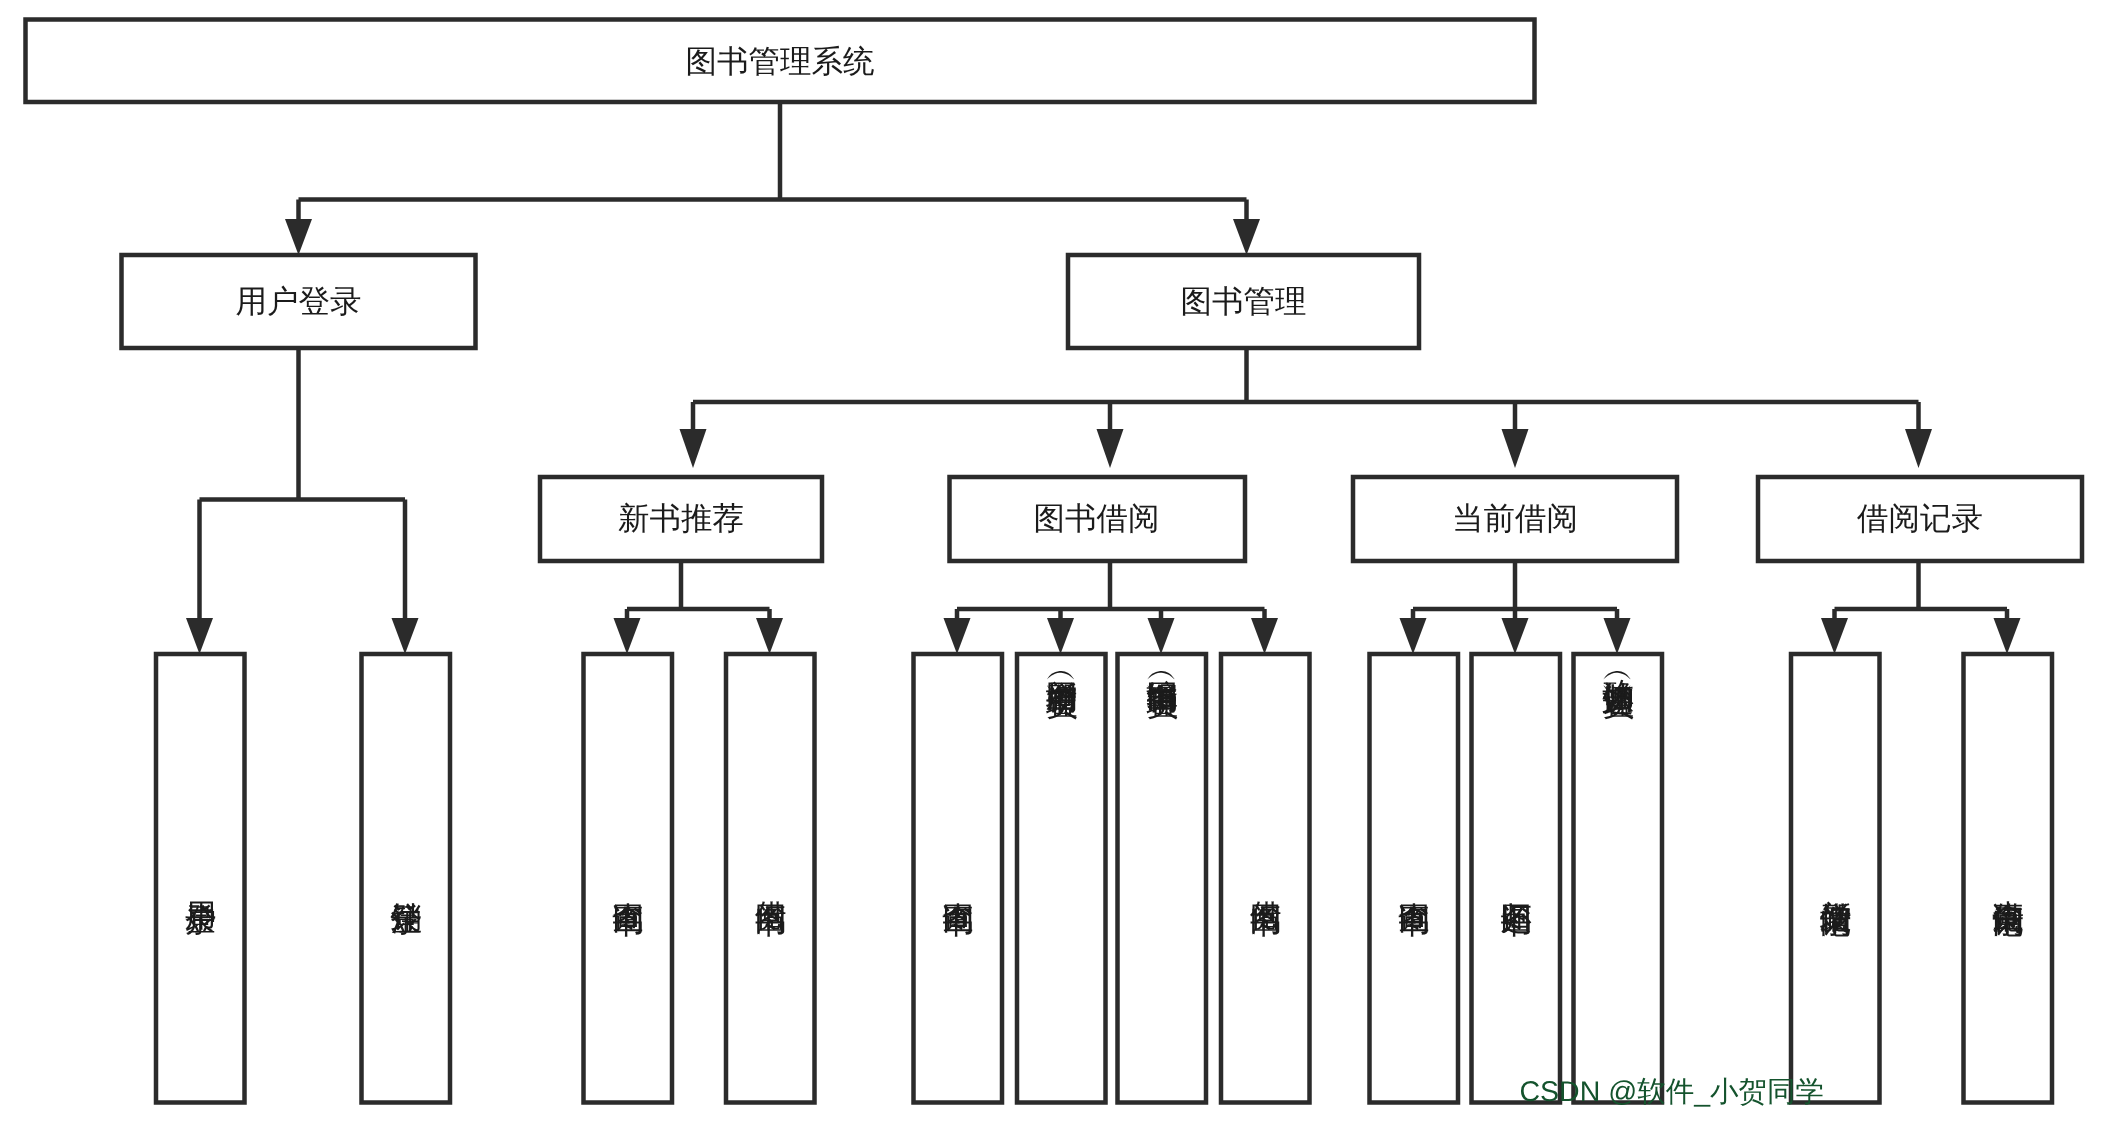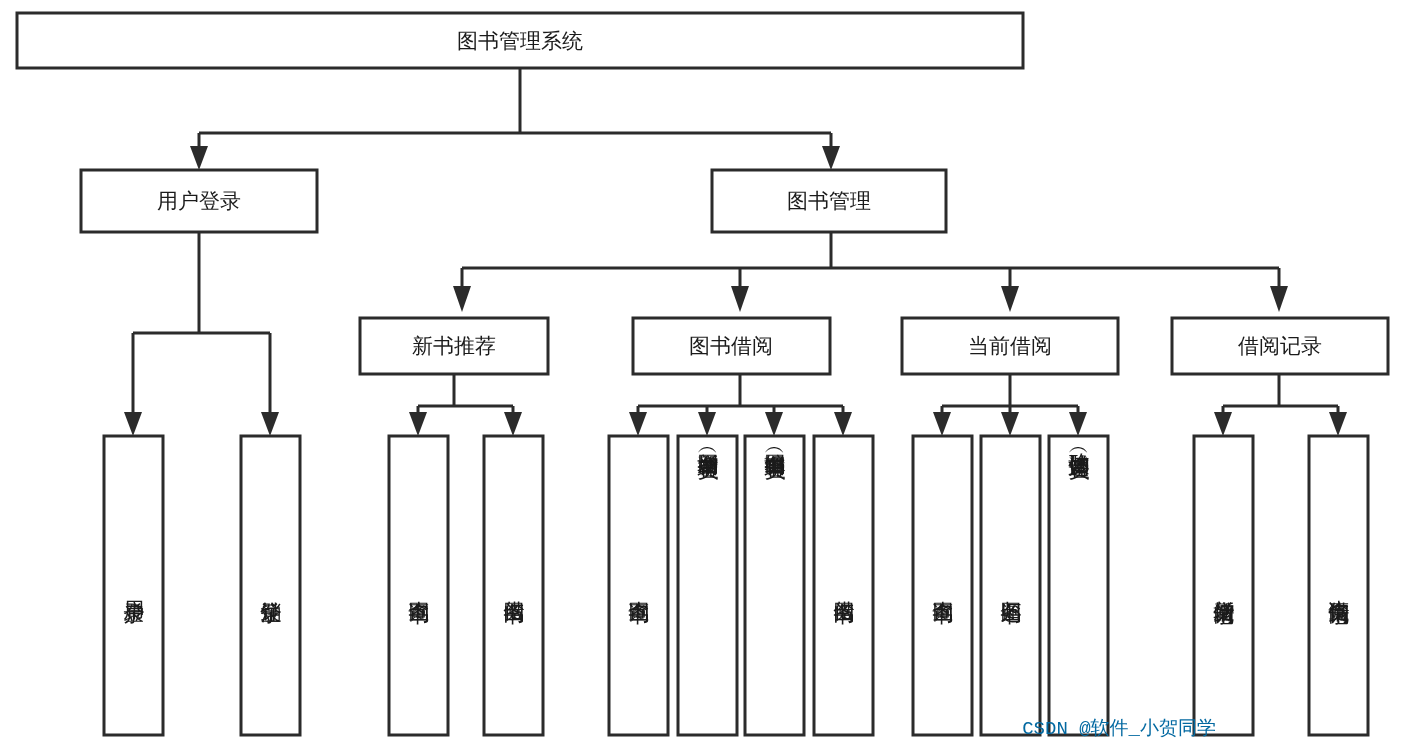--- a/index.html
+++ b/index.html
@@ -66,23 +66,23 @@
     color: #1b1b1b;
     line-height: 1.18;
     letter-spacing: 1px;
     white-space: nowrap;
     text-align: center;
   }
   #watermark {
     position: absolute;
     right: 8px;
     bottom: 6px;
-    font-family: Liberation Mono, monospace;
+    font-family: Liberation Sans, sans-serif;
     font-size: 19px;
-    color: #0369a1;
+    color: #14532d;
     white-space: nowrap;
     pointer-events: none;
     margin-top: 36px;
   }
 </style>
 </head>
 <body>
 
 <div id="diagram-root">
 

